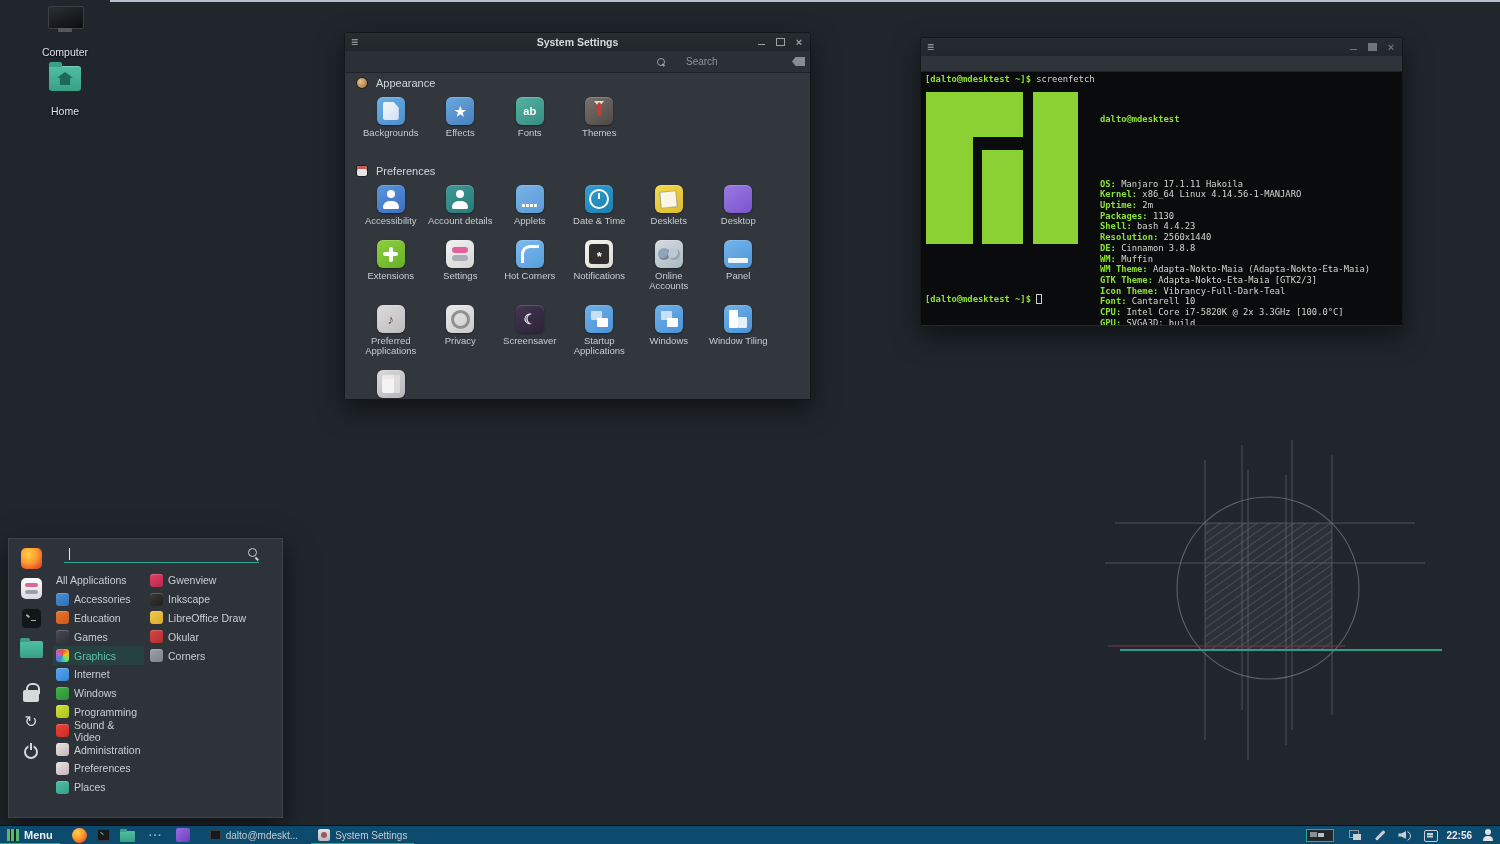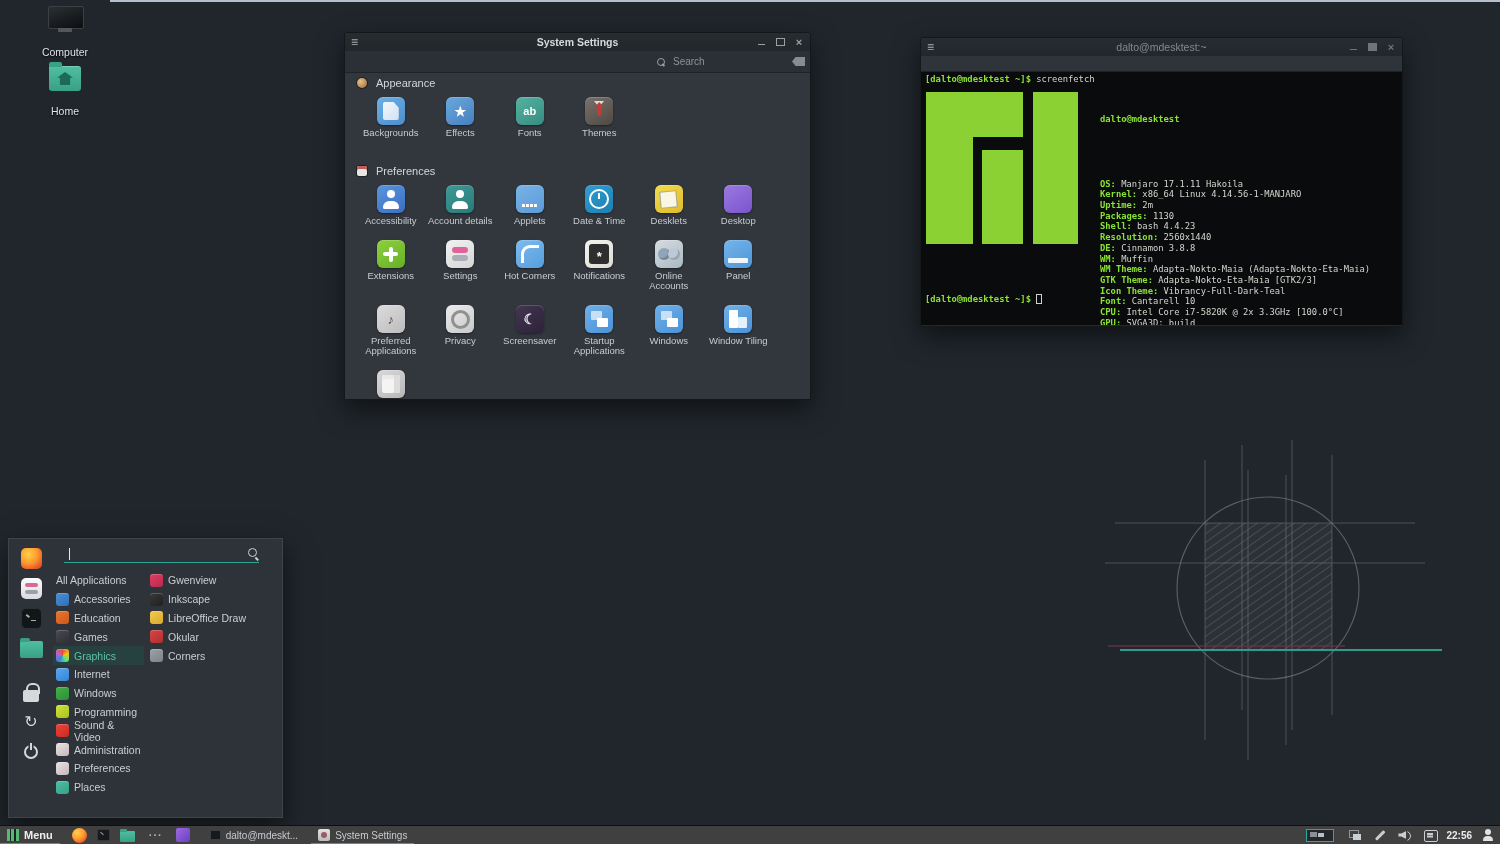--- a/index.html
+++ b/index.html
@@ -38,21 +38,21 @@
   .wb{width:10px;height:10px;display:flex;align-items:center;justify-content:center;color:#9aa0a5;}
   .wb-min::after{content:"";width:7px;height:1.5px;background:#9aa0a5;margin-top:5px;}
   .wb-max::after{content:"";width:7px;height:6px;border:1.5px solid #9aa0a5;}
   .wb-close{font-size:11px;font-weight:bold;}
   .inactive .wb-min::after,.inactive .wb-max::after{background:#6e747a;border-color:#6e747a;}
   .inactive .wb-close{color:#6e747a;}
 
   
   .settings{left:344px;top:32px;width:467px;height:368px;background:#31373d;overflow:hidden;}
   .searchrow{height:22px;background:#2a3036;border-bottom:1px solid #1e2328;display:flex;align-items:center;justify-content:flex-end;padding:0 5px;}
-  .searchbox{width:137px;height:16px;display:flex;align-items:center;gap:8px;padding:0 2px;}
+  .searchbox{width:137px;height:16px;display:flex;align-items:center;gap:21px;padding:0 2px;}
   .mag{width:8px;height:8px;position:relative;flex:0 0 auto;}
   .mag::before{content:"";position:absolute;left:0;top:0;width:6px;height:6px;border:1.5px solid #9aa0a6;border-radius:50%;}
   .mag::after{content:"";position:absolute;right:0;bottom:0;width:3px;height:1.5px;background:#9aa0a6;transform:rotate(45deg);}
   .search-ph{font-size:10px;color:#8d939a;flex:1;}
   .clear-ic{width:13px;height:9px;background:#868c92;clip-path:polygon(28% 0,100% 0,100% 100%,28% 100%,0 50%);}
   .sec-header{position:absolute;left:12px;display:flex;align-items:center;gap:9px;font-size:11px;color:#d3d7da;}
   .bullet-app{width:10px;height:10px;border-radius:50%;background:radial-gradient(circle at 35% 35%,#e8c08a,#9a6a34);box-shadow:0 0 0 1px #1d2226;}
   .bullet-pref{width:10px;height:10px;border-radius:2px;background:#e8e6e2;box-shadow:inset 0 3px 0 #c75b5b,0 0 0 1px #1d2226;}
   .icon-grid{position:absolute;left:11px;display:grid;grid-template-columns:repeat(6,69.5px);row-gap:14px;}
   .s-item{display:flex;flex-direction:column;align-items:center;}
@@ -135,21 +135,21 @@
   .sb-files{width:23px;height:17px;border-radius:2px;background:linear-gradient(#4fbfa0,#38a083);position:relative;margin-top:3px;}
   .sb-files::before{content:"";position:absolute;left:0;top:-3px;width:10px;height:4px;background:#38a083;border-radius:2px 2px 0 0;}
   .sb-lock{width:16px;height:12px;background:#d5d9dc;border-radius:2px;position:relative;margin-top:7px;}
   .sb-lock::before{content:"";position:absolute;left:3px;top:-7px;width:10px;height:9px;border:2.5px solid #d5d9dc;border-bottom:none;border-radius:6px 6px 0 0;}
   .sb-logout{color:#d5d9dc;font-size:16px;line-height:1;}
   .sb-power{width:14px;height:14px;border:2px solid #d5d9dc;border-radius:50%;position:relative;}
   .sb-power::after{content:"";position:absolute;left:50%;top:-4px;transform:translateX(-50%);width:2px;height:7px;background:#d5d9dc;box-shadow:0 0 0 1.5px #2d3339;}
   .gap1{height:4px;}   .gap2{height:18px;}  .gap3{height:6px;}
 
   
-  .taskbar{position:absolute;left:0;bottom:0;width:1500px;height:19px;background:#404040;
+  .taskbar{position:absolute;left:0;bottom:0;width:1500px;height:19px;background:#0c4a6e;
       border-top:1px solid #0e1114;display:flex;align-items:center;z-index:50;}
   .tb-menu{height:19px;display:flex;align-items:center;gap:5px;padding:0 7px;position:relative;}
   .tb-menu::after{content:"";position:absolute;left:0;right:0;bottom:0;height:2px;background:#2aa89a;}
   .tb-mlogo{width:12px;height:12px;background:linear-gradient(90deg,#53ba72 0 3px,#1a1f23 3px 4.5px,#53ba72 4.5px 7.5px,#1a1f23 7.5px 9px,#53ba72 9px 12px);}
   .tb-mlabel{font-size:11px;font-weight:bold;color:#eceff1;}
   .tb-launchers{display:flex;align-items:center;gap:7px;margin-left:11px;}
   .ln{width:17px;height:17px;display:flex;align-items:center;justify-content:center;}
   .ln-ff{width:15px;height:15px;border-radius:50%;background:radial-gradient(circle at 35% 30%,#ffd24a,#ff9a2e 45%,#e3562a 80%);}
   .ln-term{width:13px;height:12px;border-radius:2px;background:#17191c;border:1px solid #33383d;position:relative;}
   .ln-term::after{content:"";position:absolute;left:2px;top:3px;width:4px;height:1px;background:#9aa0a6;transform:rotate(40deg);}
@@ -343,21 +343,20 @@
       <div class="s-item">
         <div class="s-icon in-wspace" style="background: linear-gradient(145deg, rgb(217, 217, 217), rgb(182, 182, 182));"></div>
 
       </div>
     </div>
 </section>
 
 <section class="win term inactive">
   <div class="titlebar">
     <span class="hamburger">≡</span>
-    <span class="tb-title">dalto@mdesktest:~</span>
     <span class="winbtns">
       <span class="wb wb-min"></span>
       <span class="wb wb-max"></span>
       <span class="wb wb-close">×</span>
     </span>
   </div>
   <div class="menubar">
 
   <span class="mb-item"></span>
       <span class="mb-item"></span>

